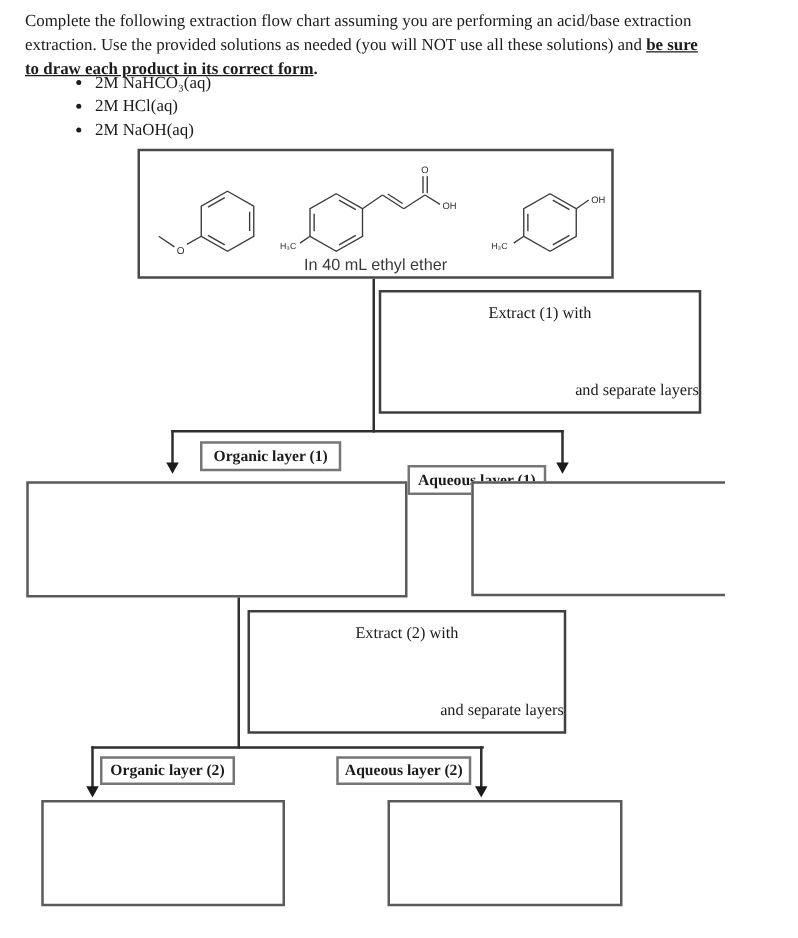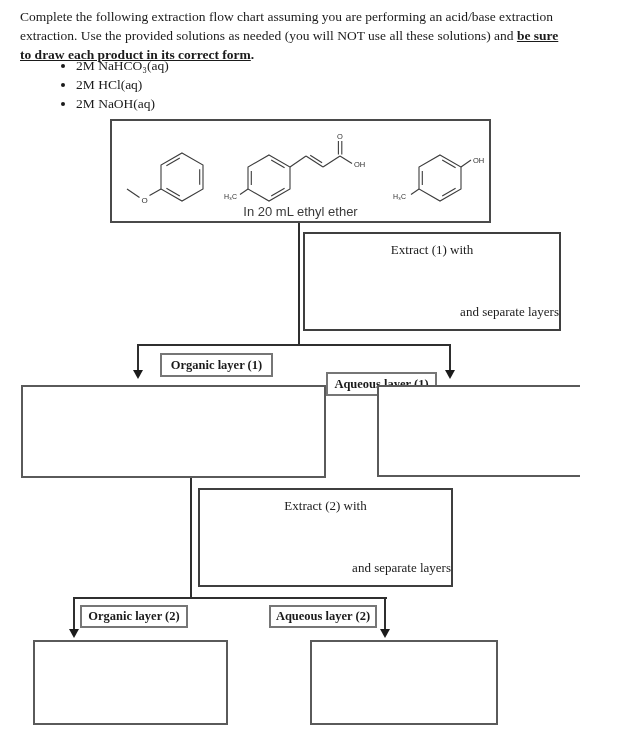--- a/index.html
+++ b/index.html
@@ -82,21 +82,21 @@
       <polygon class="bond" points="50,8 71,20 71,42 50,54 29,42 29,20"></polygon>
       <line class="bond" x1="52.2" y1="13.1" x2="65.6" y2="20.7"></line>
       <line class="bond" x1="65.6" y1="41.3" x2="52.2" y2="48.9"></line>
       <line class="bond" x1="32.3" y1="24" x2="32.3" y2="38"></line>
       <line class="bond" x1="71" y1="20" x2="81" y2="13"></line>
       <text x="83" y="15.5" font-size="7.5">OH</text>
       <line class="bond" x1="29" y1="42" x2="21" y2="47.5"></line>
       <text x="3" y="52" font-size="7">H₃C</text>
     </svg>
 
-    <div class="mix-caption">In 20 mL ethyl ether</div>
+    <div class="mix-caption">In 40 mL ethyl ether</div>
   </div>
 
   <div class="line" style="left:298px;top:223px;width:2px;height:123px;"></div>
 
   <div class="box extract-box" style="left:303px;top:232px;width:258px;height:99px;">
     <div class="extract-l1">Extract (1) with</div>
     <div class="extract-l2">and separate layers</div>
   </div>
 
   <div class="line" style="left:137px;top:344px;width:314px;height:2px;"></div>

